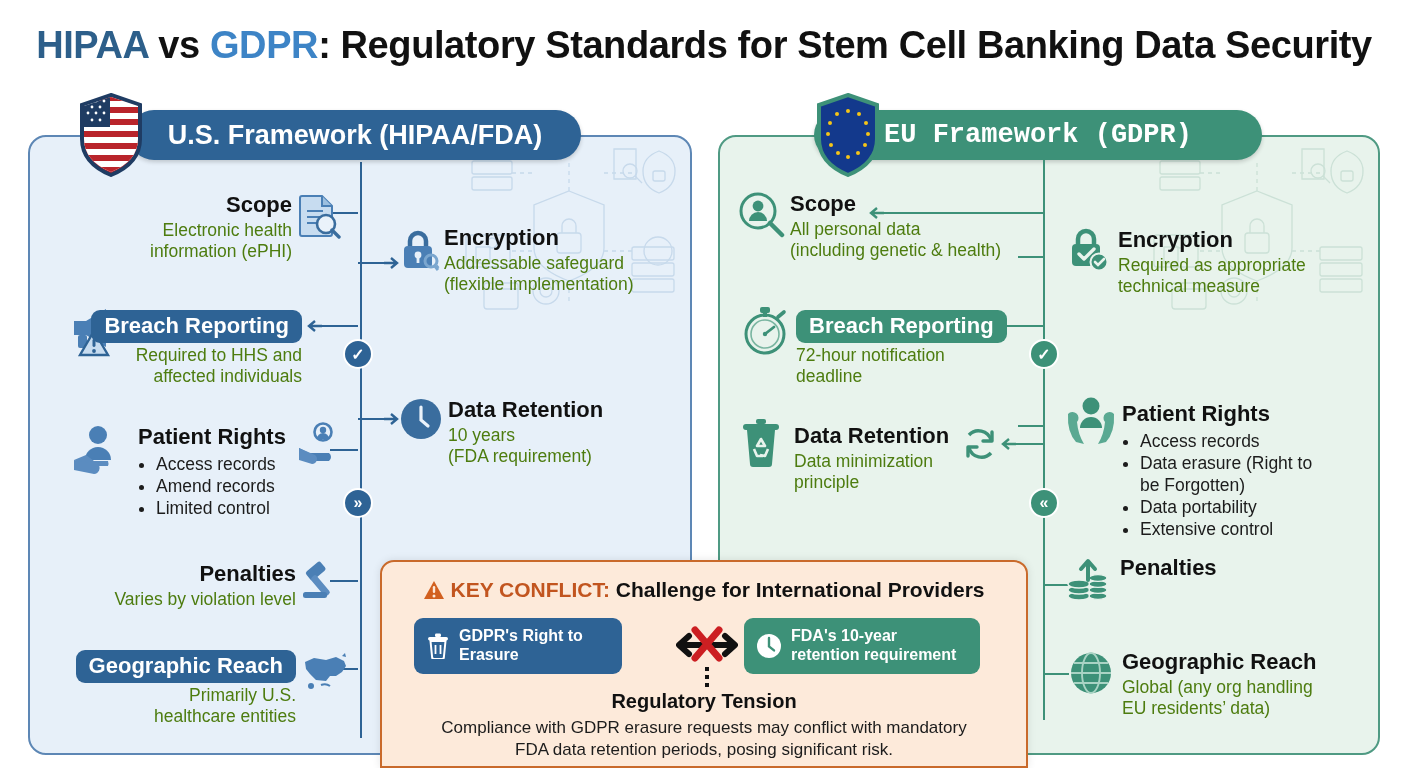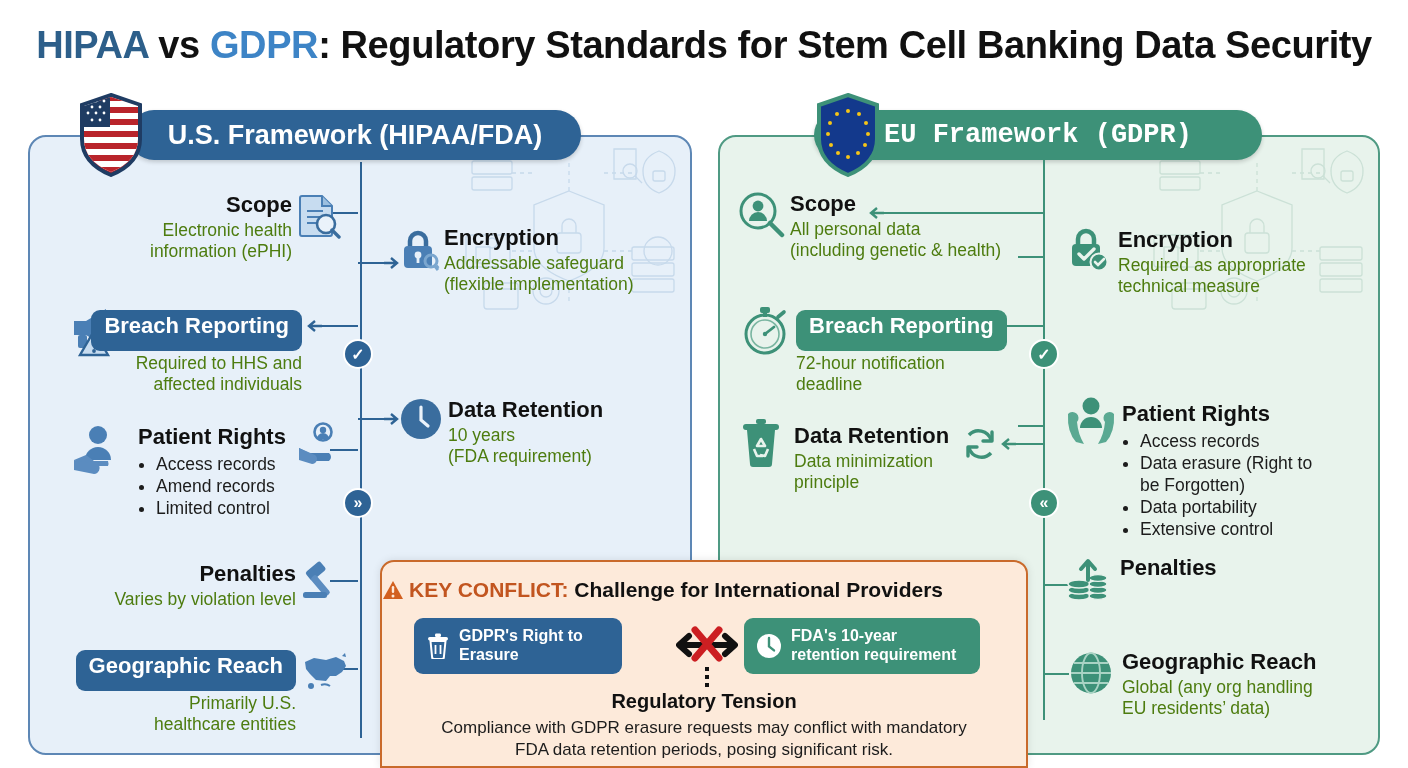--- a/index.html
+++ b/index.html
@@ -75,37 +75,37 @@
   }
   .item p {
     font-size: 17.5px; color: #4d7c0f; line-height: 1.22; margin-top: 2px;
     white-space: pre-line;
   }
   .item ul { margin: 3px 0 0 18px; }
   .item li { font-size: 17.5px; color:#1c1c1c; line-height:1.26; }
   .ralign { text-align: right; }
 
   .pill {
-    display: inline-block; padding: 3px 13px 12px; border-radius: 9px;
+    display: inline-block; padding: 3px 13px 4px; border-radius: 9px;
     color: #ffffff; font-size: 22px; font-weight: bold; white-space: nowrap;
   }
   .pill-b { background: #2e6395; }
   .pill-g { background: #3d9178; }
 
   .icon { position: absolute; }
 
   
   .conflict {
     position: absolute; left: 380px; top: 560px; width: 648px; height: 208px;
     background: #fdeada; border: 2.5px solid #c96a2b;
     border-radius: 14px 14px 0 0;
     box-shadow: 0 0 8px rgba(0,0,0,.10);
   }
   .conflict-title {
-    margin-top: 16px; text-align:left; font-size: 21px; font-weight: bold;
+    margin-top: 16px; text-align:center; font-size: 21px; font-weight: bold;
     color: #111; white-space: nowrap;
   }
   .kc { color: #c2551f; }
   .chip {
     position:absolute; border-radius: 9px; color:#fff;
     font-size: 16px; font-weight: bold; line-height: 1.18;
     display:flex; align-items:center; gap: 9px; padding: 9px 12px;
   }
   .chip-b { left: 32px; top: 56px; width: 208px; background: #2e6395; }
   .chip-g { left: 362px; top: 56px; width: 236px; background: #3d9178; }

